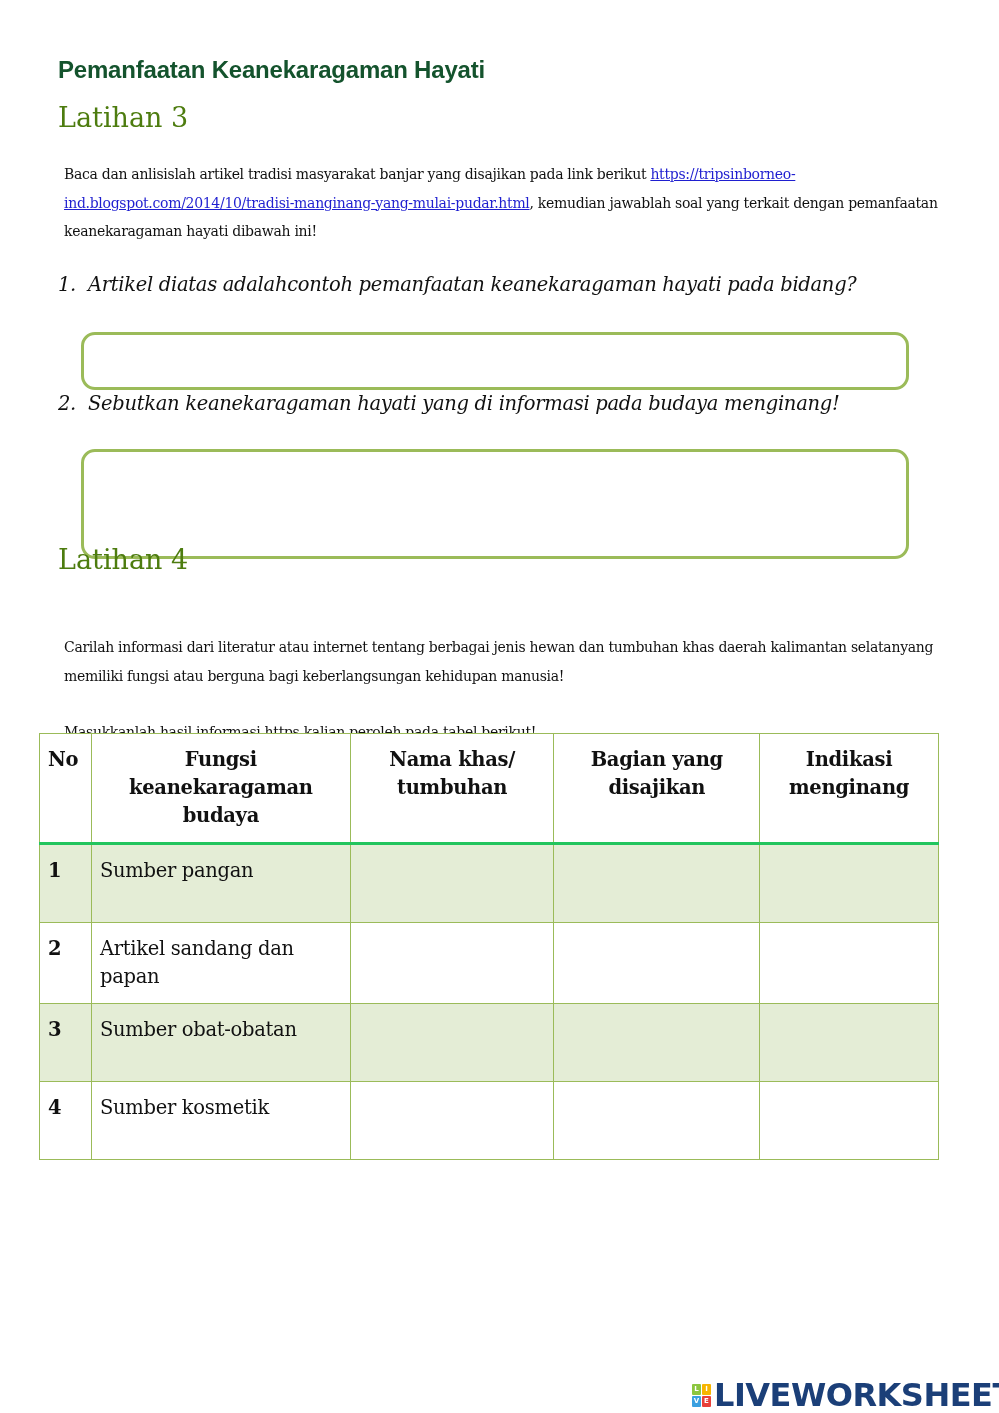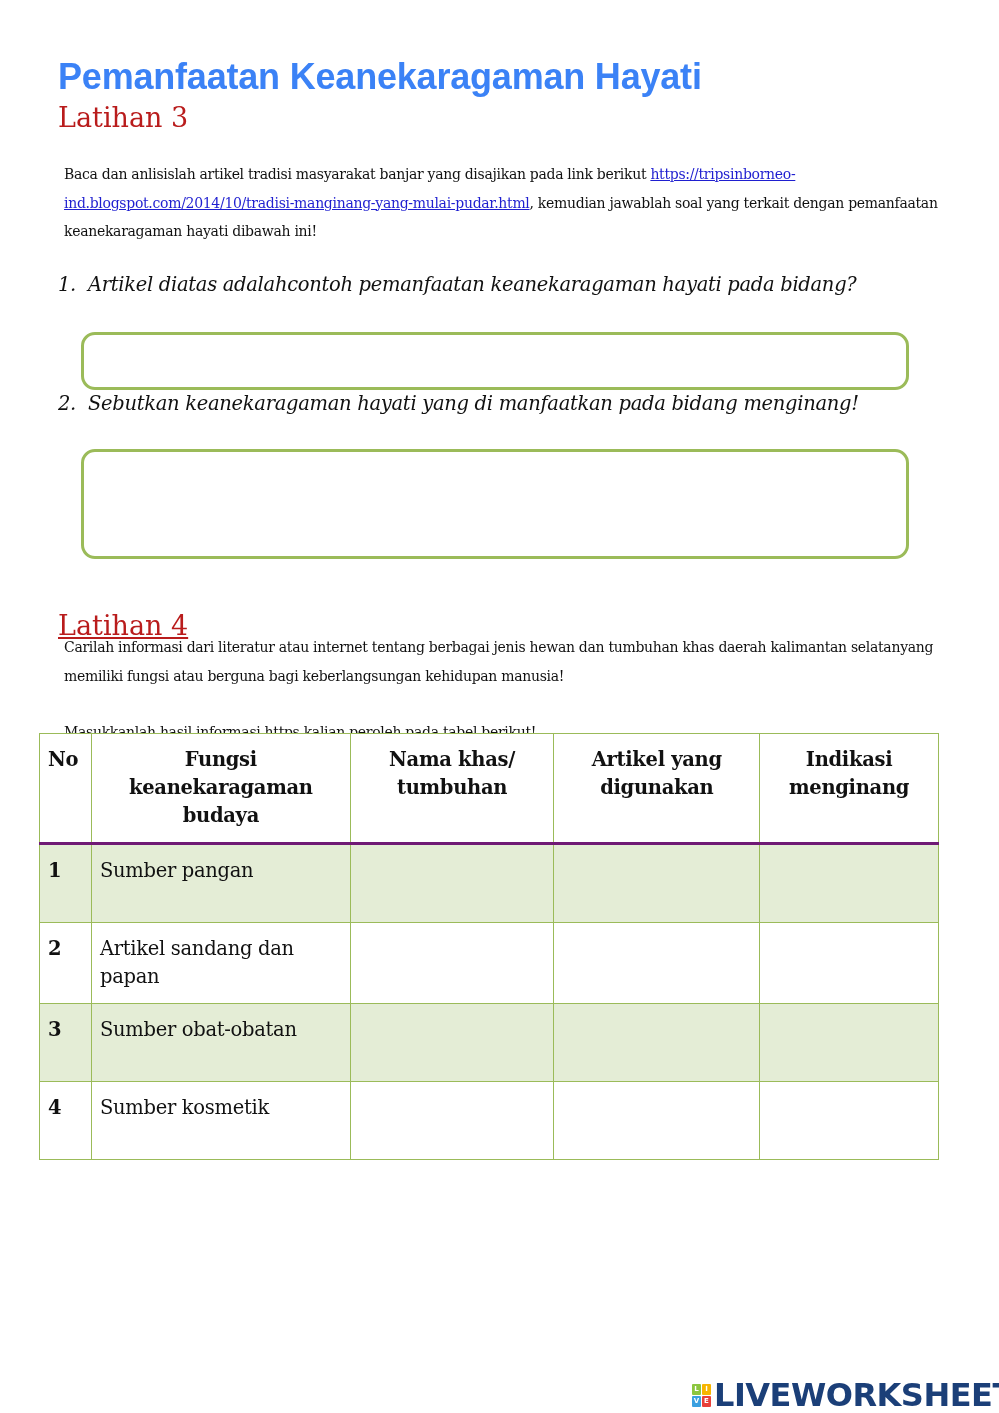--- a/index.html
+++ b/index.html
@@ -1,35 +1,35 @@
 <!DOCTYPE html>
 <html><head>
   <meta charset="utf-8">
   <style>
     html, body { margin: 0; padding: 0; background: #ffffff; }
     body { width: 999px; height: 1413px; position: relative; overflow: hidden;
            font-family: "DejaVu Serif", "Liberation Serif", serif; color: #111; }
     .title { position: absolute; left: 58px; top: 56px; margin: 0;
              font-family: "Liberation Sans", "DejaVu Sans", sans-serif;
-             font-weight: bold; font-size: 36px; color: #3b82f6; letter-spacing: -0.2px; }
+             font-weight: bold; font-size: 24px; color: #14532d; letter-spacing: -0.2px; }
     .section-heading { position: absolute; left: 58px; margin: 0; font-weight: normal;
-             font-family: "DejaVu Serif", serif; font-size: 27px; color: #b91c1c; }
+             font-family: "DejaVu Serif", serif; font-size: 27px; color: #4d7c0f; }
     .para { position: absolute; left: 52px; width: 880px; margin: 12px;
             font-size: 14px; line-height: 28.5px; letter-spacing: -0.3px; }
     .para a { color: #1f1fd0; text-decoration: underline; }
     .q { position: absolute; left: 58px; width: 860px; margin: 0;
          font-size: 19.5px; line-height: 28.5px; letter-spacing: -0.3px;
          padding-left: 30px; text-indent: -30px; font-style: italic; }
     .q .num { display: inline-block; width: 30px; text-indent: 0; }
     .answer-box { position: absolute; left: 81px; width: 828px;
                   border: 3px solid #9bbb59; border-radius: 14px; background: #fff; box-sizing: border-box; }
     table.tbl { position: absolute; left: 39px; top: 733px; width: 900px;
                 border-collapse: collapse; font-size: 19.5px; letter-spacing: -0.3px; }
     .tbl th, .tbl td { border: 1.5px solid #9bbb59; vertical-align: top; padding: 12px 8px; line-height: 28px; }
-    .tbl th { font-weight: bold; text-align: center; background: #fff; border-bottom: 3px solid #701a75; }
+    .tbl th { font-weight: bold; text-align: center; background: #fff; border-bottom: 3px solid #22c55e; }
     .tbl th.no { text-align: left; }
     .tbl td.no { font-weight: bold; }
     .tbl tr.shade td { background: #e4edd6; }
     .logo { position: absolute; left: 692px; top: 1376px; display: flex; align-items: center; }
     .logo-grid { display: grid; grid-template-columns: 9px 9px; grid-template-rows: 11px 11px; gap: 1px; margin-right: 3px; }
     .logo-grid span { font-family: "DejaVu Sans", sans-serif; font-size: 7px; font-weight: bold; color: #fff;
                       display: flex; align-items: center; justify-content: center; border-radius: 1px; }
     .logo-text { font-family: "DejaVu Sans", sans-serif; font-weight: bold; font-size: 32px;
                  color: #1b3f78; letter-spacing: -0.5px; }
   </style>
@@ -38,42 +38,42 @@
 
 <h1 class="title">Pemanfaatan Keanekaragaman Hayati</h1>
 
 <h2 class="section-heading" style="top:102px;">Latihan 3</h2>
 
 <p class="para" style="top:148px;"><span>Baca dan anlisislah artikel tradisi masyarakat banjar yang disajikan pada link berikut </span><a href="#">https://tripsinborneo-ind.blogspot.com/2014/10/tradisi-manginang-yang-mulai-pudar.html</a><span>, kemudian jawablah soal yang terkait dengan pemanfaatan keanekaragaman hayati dibawah ini!</span></p>
 
 <p class="q" style="top:271px;"><span class="num">1.</span><span>Artikel diatas adalahcontoh pemanfaatan keanekaragaman hayati pada bidang?</span></p>
 <div class="answer-box" style="top:332px; height:58px;"></div>
 
-<p class="q" style="top:390px;"><span class="num">2.</span><span>Sebutkan keanekaragaman hayati yang di manfaatkan pada bidang menginang!</span></p>
+<p class="q" style="top:390px;"><span class="num">2.</span><span>Sebutkan keanekaragaman hayati yang di informasi pada budaya menginang!</span></p>
 <div class="answer-box" style="top:449px; height:110px;"></div>
 
-<h2 class="section-heading" style="top:610px;text-decoration:underline;">Latihan 4</h2>
+<h2 class="section-heading" style="top:544px;">Latihan 4</h2>
 
 <p class="para" style="top:621px;">Carilah informasi dari literatur atau internet tentang berbagai jenis hewan dan tumbuhan khas daerah kalimantan selatanyang memiliki fungsi atau berguna bagi keberlangsungan kehidupan manusia!</p>
 <p class="para" style="top:706px;">Masukkanlah hasil informasi https kalian peroleh pada tabel berikut!</p>
 
 <table class="tbl">
   <colgroup>
     <col style="width:52px">
       <col style="width:259px">
       <col style="width:204px">
       <col style="width:206px">
       <col style="width:179px">
   </colgroup>
   <thead>
     <tr style="height:98px;">
       <th class="no">No</th>
       <th>Fungsi keanekaragaman budaya</th>
       <th>Nama khas/ tumbuhan</th>
-      <th>Artikel yang digunakan</th>
+      <th>Bagian yang disajikan</th>
       <th>Indikasi menginang</th>
     </tr>
   </thead>
   <tbody>
     <tr class="shade" style="height:79px;">
       <td class="no">1</td>
       <td>Sumber pangan</td>
       <td></td>
       <td></td>
       <td></td>

